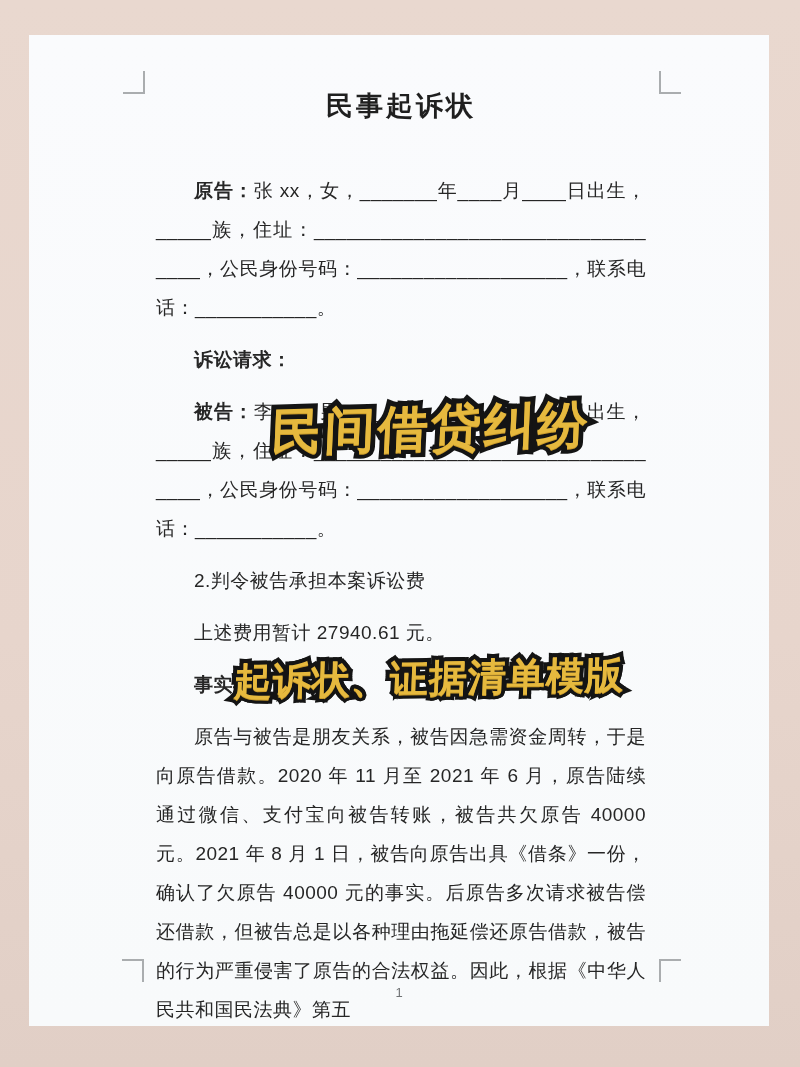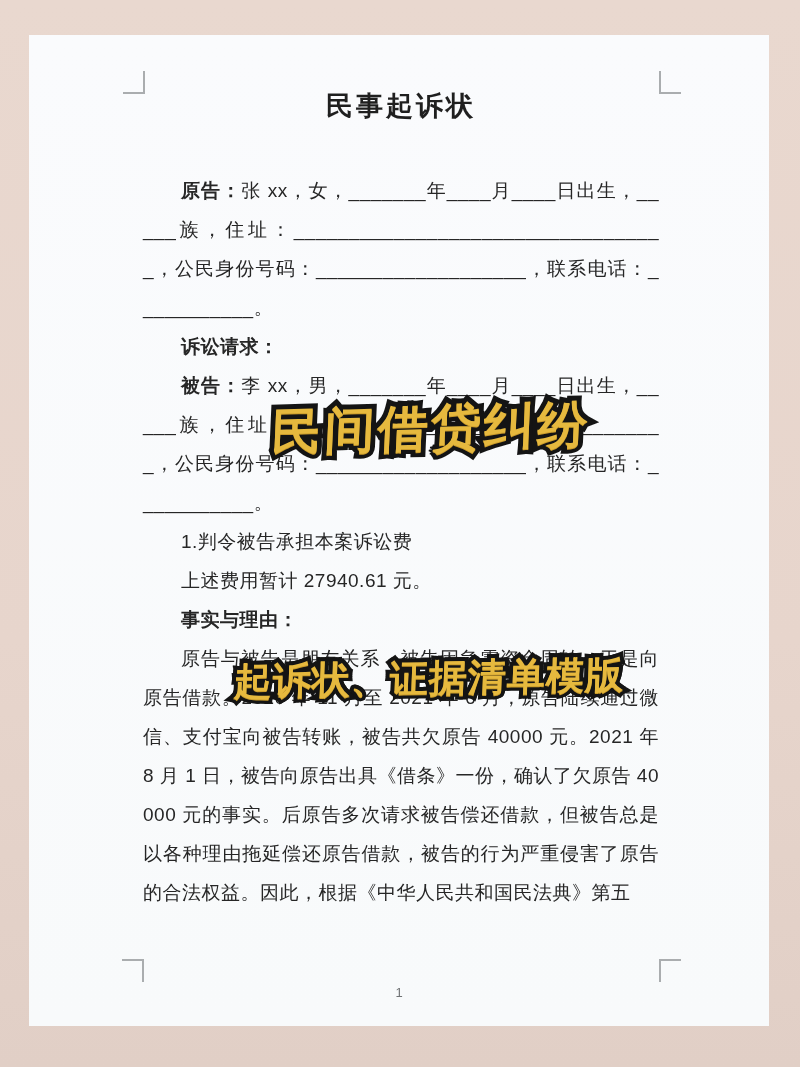--- a/index.html
+++ b/index.html
@@ -33,21 +33,21 @@
     font-family: Liberation Serif, serif;
   }
   .doc-body {
     font-size: 19px;
     line-height: 39px;
     text-align: justify;
     text-justify: inter-ideograph;
     word-break: break-all;
     letter-spacing: 0.5px;
   }
-  .doc-body p { margin: 0; text-indent: 2em; }
+  .doc-body p { margin: 13px; text-indent: 2em; }
   .doc-body p strong { font-weight: bold; }
   
   .mark { position: absolute; width: 20px; height: 21px; }
   .mark-tl { left: 94px;  top: 36px;  border-right: 2px solid #aaadaf; border-bottom: 2px solid #aaadaf; }
   .mark-tr { left: 630px; top: 36px;  border-left: 2px solid #aaadaf;  border-bottom: 2px solid #aaadaf; }
   .mark-bl { left: 93px;  top: 924px; border-top: 2px solid #aaadaf;   border-right: 2px solid #aaadaf; }
   .mark-br { left: 630px; top: 924px; border-top: 2px solid #aaadaf;   border-left: 2px solid #aaadaf; }
   .page-num {
     position: absolute;
     left: 0; right: 0;
@@ -103,21 +103,21 @@
     <div class="mark mark-tr"></div>
     <div class="mark mark-bl"></div>
     <div class="mark mark-br"></div>
 
     <h1 class="doc-title">民事起诉状</h1>
 
     <div class="doc-body">
       <p><strong>原告：</strong><span>张 xx，女，_______年____月____日出生，_____族，住址：__________________________________，公民身份号码：___________________，联系电话：___________。</span></p>
       <p><strong>诉讼请求：</strong><span></span></p>
       <p><strong>被告：</strong><span>李 xx，男，_______年____月____日出生，_____族，住址：__________________________________，公民身份号码：___________________，联系电话：___________。</span></p>
-      <p><strong></strong><span>1.判令被告承担本案诉讼费</span></p>
+      <p><strong></strong><span>2.判令被告承担本案诉讼费</span></p>
       <p><strong></strong><span>上述费用暂计 27940.61 元。</span></p>
       <p><strong>事实与理由：</strong><span></span></p>
       <p><strong></strong><span>原告与被告是朋友关系，被告因急需资金周转，于是向原告借款。2020 年 11 月至 2021 年 6 月，原告陆续通过微信、支付宝向被告转账，被告共欠原告 40000 元。2021 年 8 月 1 日，被告向原告出具《借条》一份，确认了欠原告 40000 元的事实。后原告多次请求被告偿还借款，但被告总是以各种理由拖延偿还原告借款，被告的行为严重侵害了原告的合法权益。因此，根据《中华人民共和国民法典》第五</span></p>
     </div>
 
     <div class="page-num">1</div>
 
     <div class="sticker sticker-1" data-text="民间借贷纠纷">民间借贷纠纷</div>
 
     <div class="sticker sticker-2" data-text="起诉状、证据清单模版">起诉状、证据清单模版</div>

